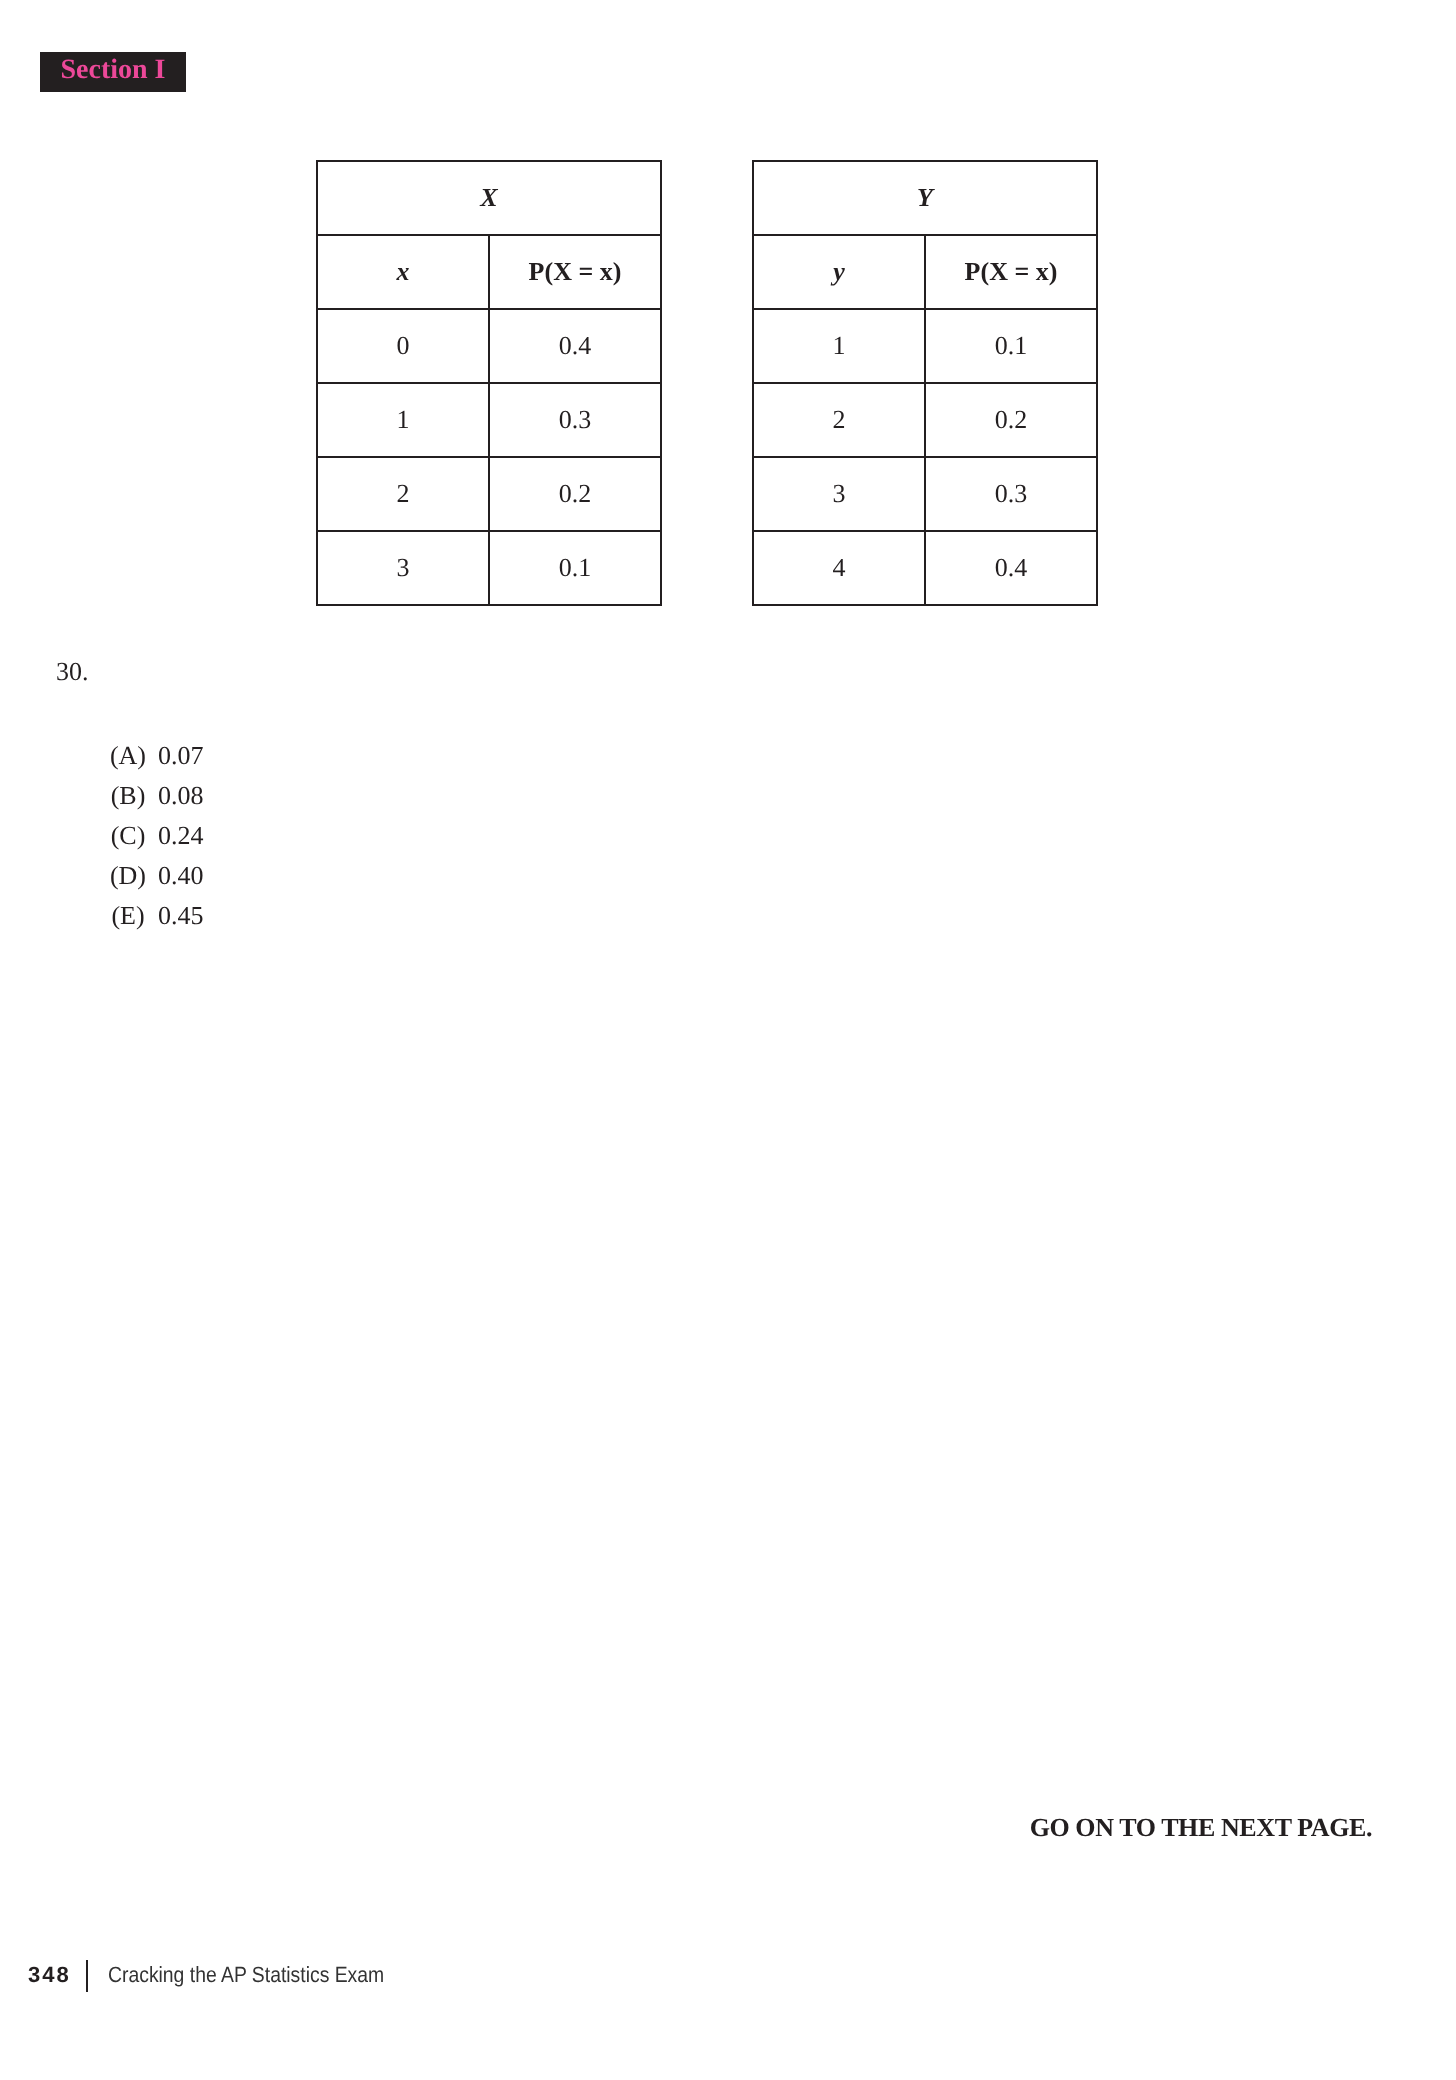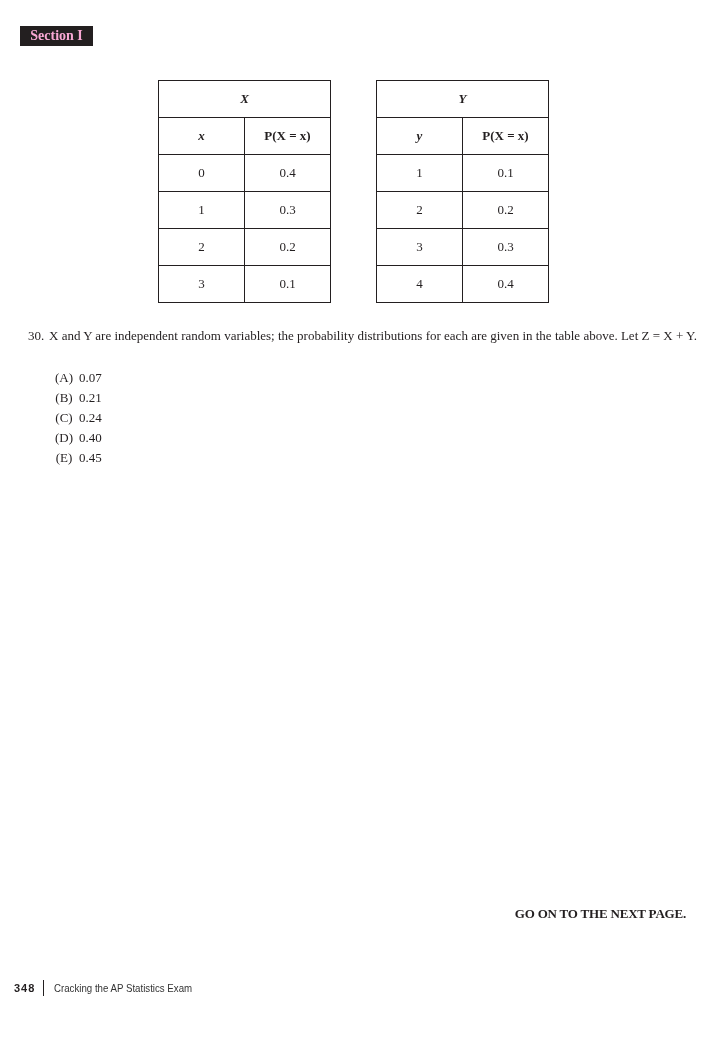--- a/index.html
+++ b/index.html
@@ -1,19 +1,19 @@
 <!DOCTYPE html>
 <html><head>
 <meta charset="utf-8">
 <style>
   html, body { margin:0; padding:0; background:#ffffff; }
   body { width:728px; height:1040px; position:relative; overflow:hidden;
          font-family:"Liberation Serif", serif; color:#231f20; }
   .section-badge { position:absolute; left:20px; top:26px; width:73px; height:20px;
-         background:#231f20; color:#f9a8d4; font-weight:bold; font-size:14px;
+         background:#231f20; color:#ec4899; font-weight:bold; font-size:14px;
          line-height:20px; text-align:center; }
   table.dist { position:absolute; top:80px; border-collapse:collapse; font-size:13px; }
   table.dist td { border:1px solid #231f20; width:85px; height:36px; text-align:center; padding:0; }
   table.dist td.title { font-weight:bold; font-style:italic; }
   table.dist td.hdr { font-weight:bold; }
   table.dist td.hdr i { font-style:italic; }
   #tableX { left:158px; }
   #tableY { left:376px; }
   .question { position:absolute; left:28px; top:327px; width:680px; font-size:13px; line-height:17px; }
   .q-num { position:absolute; left:0; top:0; }
@@ -86,27 +86,26 @@
   <tr>
         <td>4</td>
         <td>0.4</td>
       </tr>
 </tbody>
   </table>
 
 <div class="question">
   <span class="q-num">30.</span>
   <div class="q-text">
-    <div>X and Y are independent random variables; the probability distributions for each are given in the table above. Let Z = X + Y.</div>
   </div>
 </div>
 
 <div class="choices">
   <div class="choice"><span class="letter">(A)</span><span>0.07</span></div>
-  <div class="choice"><span class="letter">(B)</span><span>0.21</span></div>
+  <div class="choice"><span class="letter">(B)</span><span>0.08</span></div>
   <div class="choice"><span class="letter">(C)</span><span>0.24</span></div>
   <div class="choice"><span class="letter">(D)</span><span>0.40</span></div>
   <div class="choice"><span class="letter">(E)</span><span>0.45</span></div>
 </div>
 
 <div class="go-on">GO ON TO THE NEXT PAGE.</div>
 
 <div class="footer">
   <span class="page-num">348</span>
   <span class="divider"></span>

